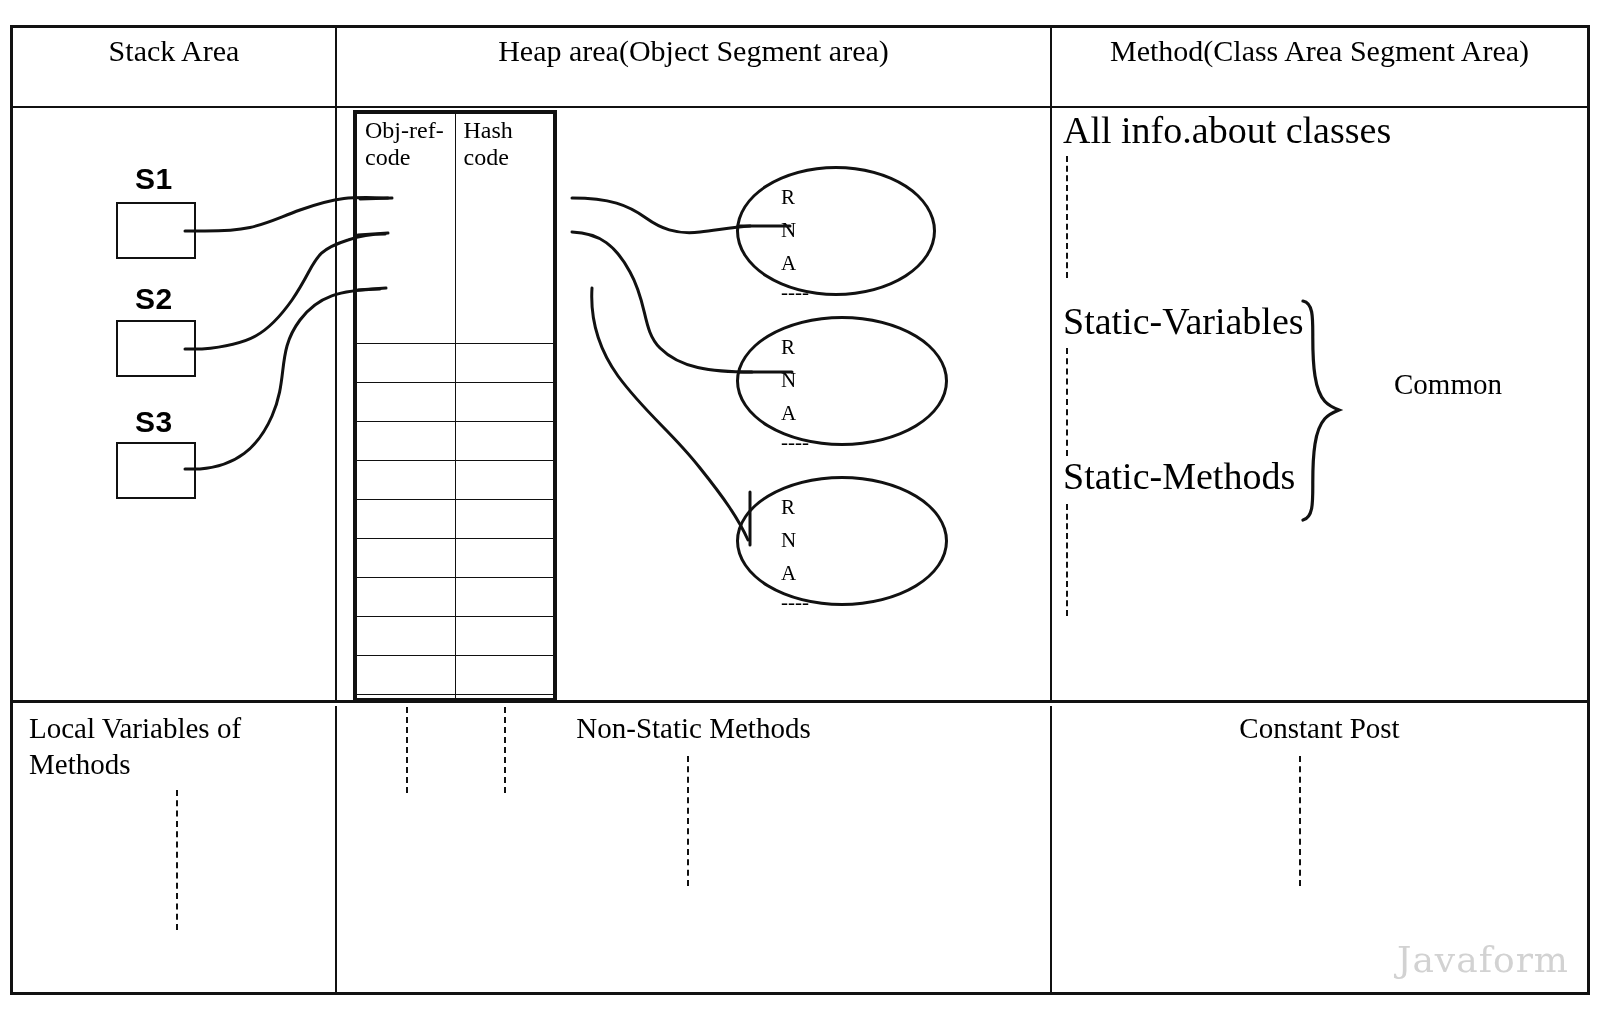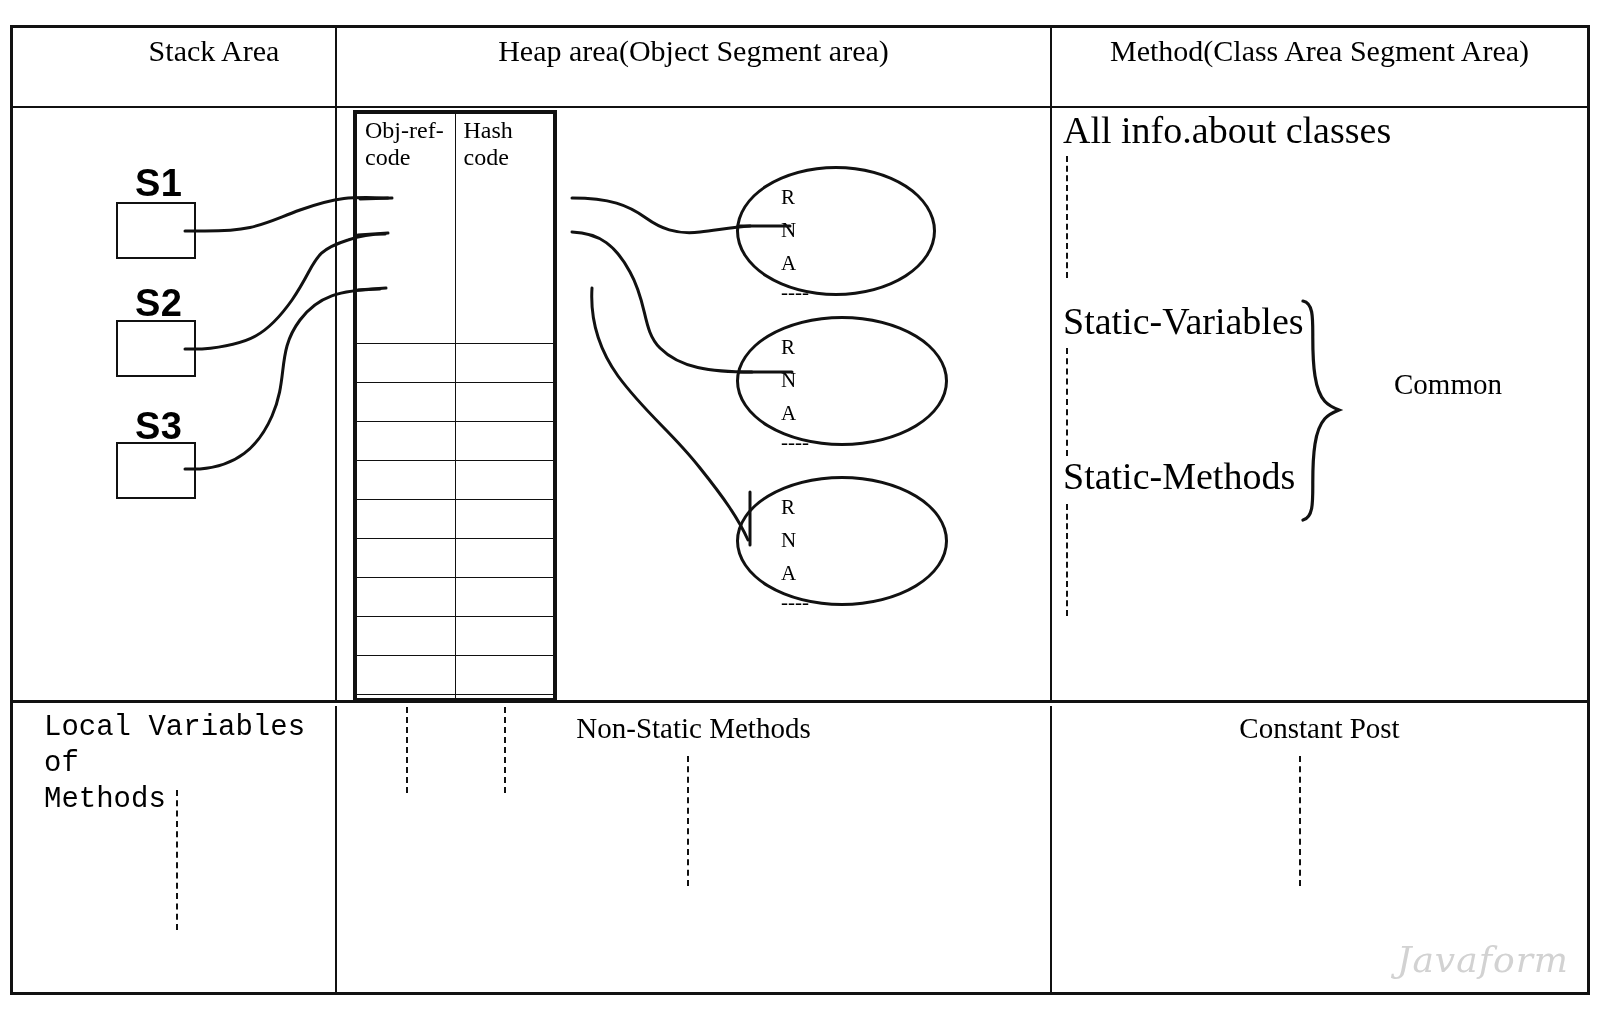--- a/index.html
+++ b/index.html
@@ -34,29 +34,29 @@
   .hdiv.bottom{top:672px;height:3px;}
 
   
   .hdr{
     position:absolute;top:6px;
     text-align:center;
     font-size:30px;
     line-height:34px;
     white-space:nowrap;
   }
-  .hdr.stack{left:0;width:322px;margin-left:40px;}
+  .hdr.stack{left:0;width:322px;}
   .hdr.heap{left:324px;width:713px;}
   .hdr.method{left:1039px;width:535px;}
 
   
   .s-label{
     position:absolute;
     font-family:"Liberation Sans","DejaVu Sans",sans-serif;
-    font-size:38px;
+    font-size:30px;
     font-weight:600;
     letter-spacing:.5px;
   }
   .s-box{
     position:absolute;
     border:2.5px solid #111;
     box-sizing:border-box;
     background:transparent;
   }
 
@@ -145,21 +145,20 @@
     position:absolute;
     width:0;
     border-left:2.5px dashed #111;
   }
 
   
   .wm{
     position:absolute;
     right:18px;bottom:12px;
     font-family:"DejaVu Serif",serif;
-    font-style:italic;
     font-size:36px;
     color:#d2d2d2;
     letter-spacing:1px;
     user-select:none;
   }
 
   
   svg.links{
     position:absolute;left:0;top:0;
     width:1600px;height:1020px;
@@ -291,21 +290,21 @@
     <div class="brace" style="left:1282px;top:270px;">
       <svg width="52" height="225" viewBox="0 0 52 225" aria-hidden="true">
         <path d="M8 3 C24 6 14 40 20 78 C24 104 34 108 44 112 C34 116 24 120 20 146 C14 184 24 218 8 222" fill="none" stroke="#111" stroke-width="3.2" stroke-linecap="round"></path>
       </svg>
     </div>
 
     <div class="common" style="left:1320px;top:334px;width:230px;">
       <span style="display:block">Common</span>
     </div>
 
-    <div class="b-text" style="left:31px;top:682px;width:300px;font-family:Liberation Mono, monospace;">
+    <div class="b-text" style="left:16px;top:682px;width:300px;">
       <span style="display:block">Local Variables of</span>
       <span style="display:block">Methods</span>
     </div>
     <div class="b-dash" style="left:163px;top:762px;height:140px;"></div>
 
     <div class="b-text center" style="left:324px;top:682px;width:713px;">Non-Static Methods</div>
     <div class="b-dash" style="left:674px;top:728px;height:130px;"></div>
 
     <div class="b-text center" style="left:1039px;top:682px;width:535px;">Constant Post</div>
     <div class="b-dash" style="left:1286px;top:728px;height:130px;"></div>

